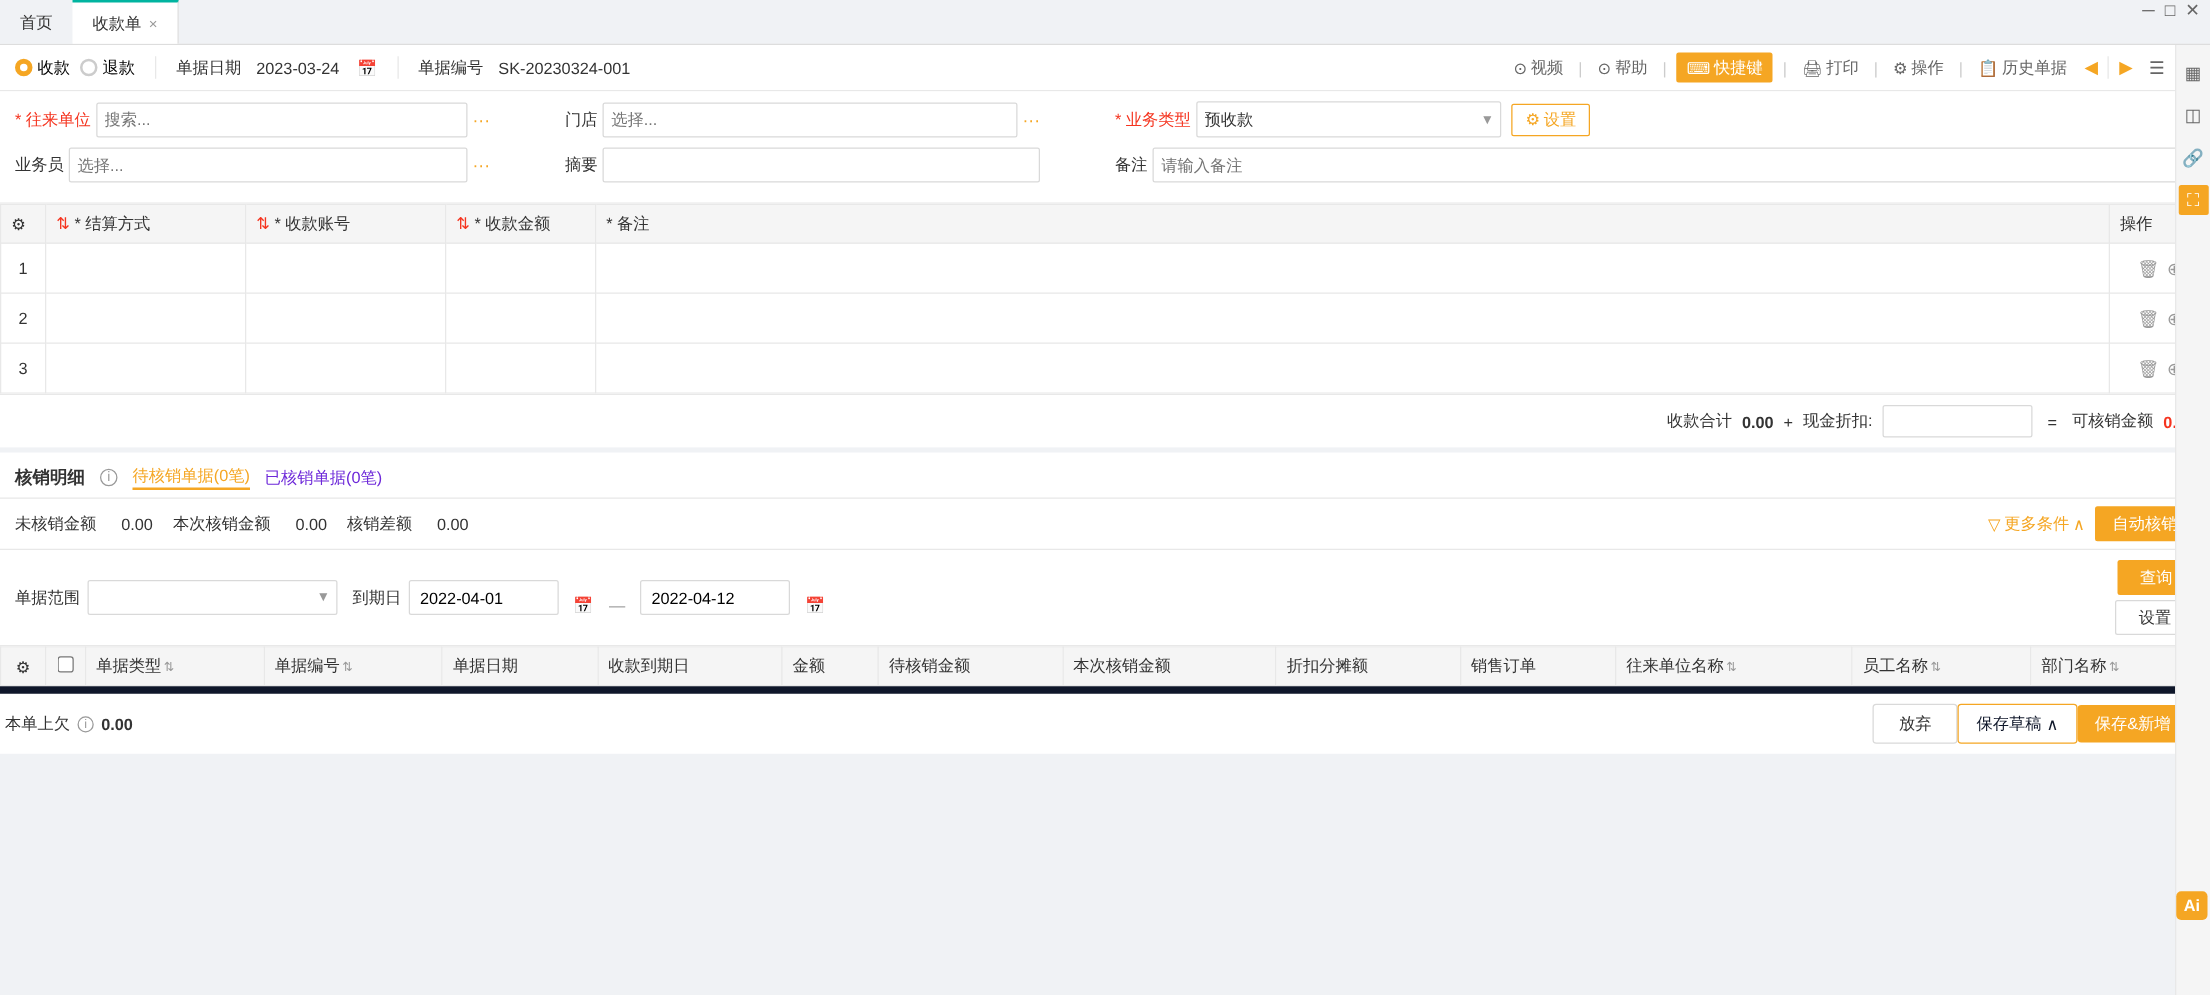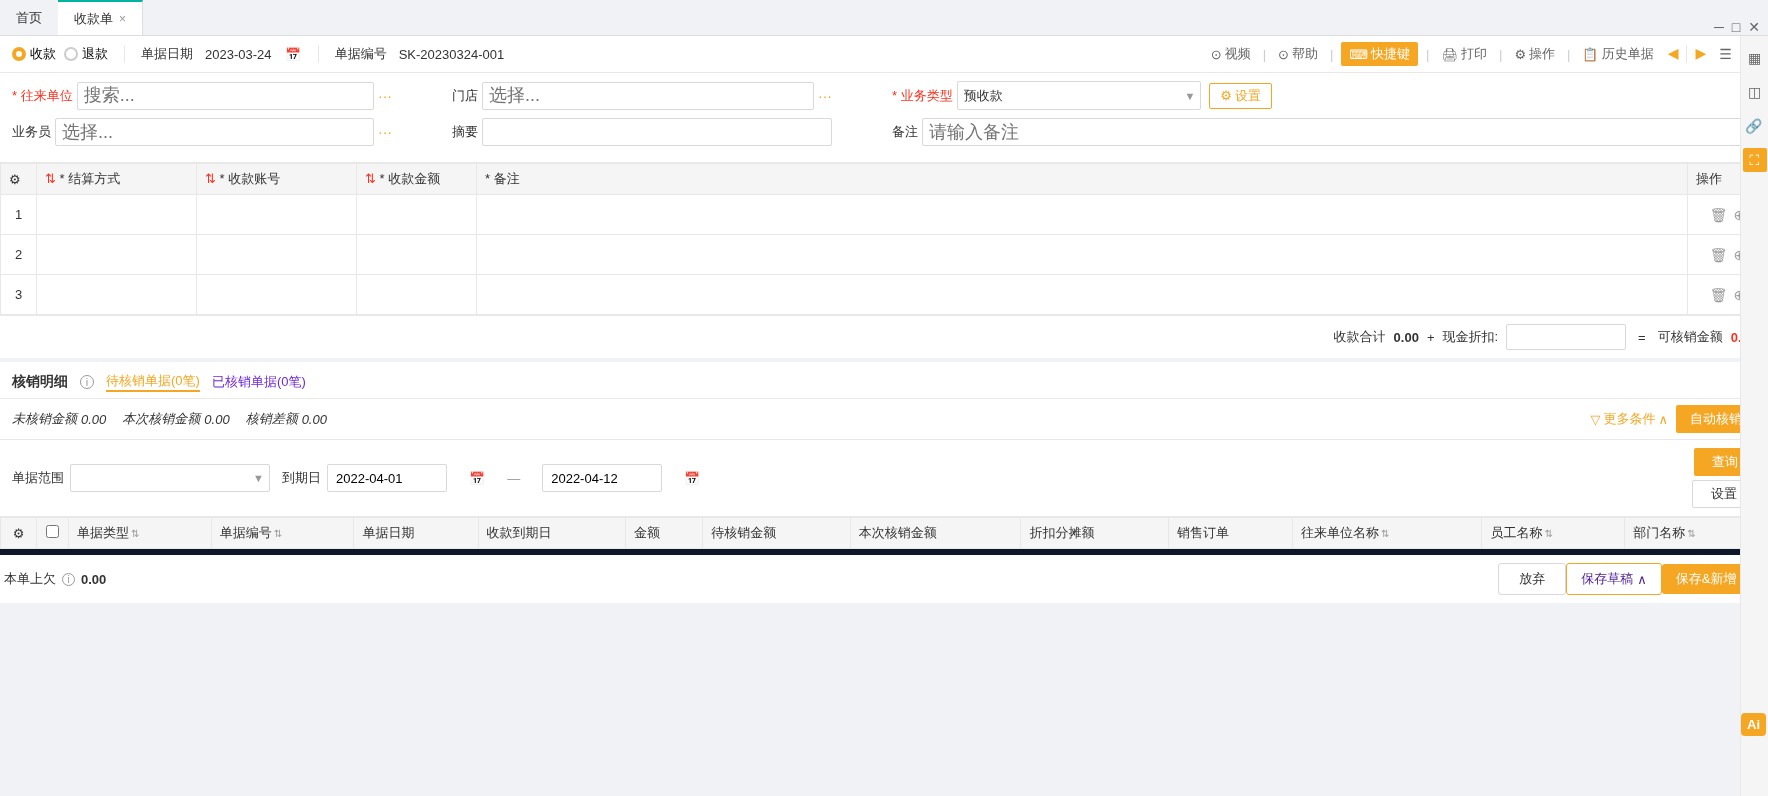--- a/index.html
+++ b/index.html
@@ -1,20 +1,20 @@
 <!DOCTYPE html>
 <html><head>
   <meta charset="utf-8">
   <style>
     * { box-sizing: border-box; margin: 0; padding: 0; font-family: 'Microsoft YaHei', Arial, sans-serif; font-size: 13px; }
     body { background: #f0f2f5; width: 1768px; height: 796px; overflow: hidden; }
 
     
     .tab-bar {
-      display: flex; align-items: flex-end; background: #f0f2f5; height: 36px;
+      display: flex; align-items: flex-start; background: #f0f2f5; height: 36px;
       border-bottom: 1px solid #ddd; position: relative;
     }
     .tab-home {
       padding: 0 16px; height: 100%; display: flex; align-items: center;
       background: #f0f2f5; color: #333; cursor: pointer; font-size: 13px;
     }
     .tab-active {
       padding: 0 16px; height: 100%; display: flex; align-items: center;
       background: #fff; color: #333; cursor: pointer; font-size: 13px;
       border-top: 2px solid #00b4a0; border-right: 1px solid #ddd;
@@ -47,21 +47,21 @@
     .view-btn-active { cursor: pointer; color: #f5a623; font-size: 14px; padding: 0 3px; }
 
     
     .form-area { padding: 8px 12px; background: #fff; border-bottom: 1px solid #e8e8e8; flex-shrink: 0; }
     .form-row { display: flex; align-items: center; margin-bottom: 8px; gap: 0; }
     .form-field { display: flex; align-items: center; flex: 1; min-width: 0; }
     .form-field-label { color: #f5341f; font-size: 13px; white-space: nowrap; margin-right: 4px; }
     .form-field-label-plain { color: #333; font-size: 13px; white-space: nowrap; margin-right: 4px; }
     .form-input {
       flex: 1; min-width: 0; height: 28px; border: 1px solid #d9d9d9;
-      border-radius: 2px; padding: 0 6px; color: #0c4a6e; font-size: 18px;
+      border-radius: 2px; padding: 0 6px; color: #0c4a6e; font-size: 13px;
       outline: none; background: #fff;
     }
     .more-btn { color: #f5a623; cursor: pointer; margin-left: 4px; font-size: 14px; flex-shrink: 0; }
     .form-select-wrapper { display: flex; align-items: center; flex: 1; min-width: 0; position: relative; }
     .form-select {
       flex: 1; min-width: 0; height: 29px; border: 1px solid #d9d9d9;
       border-radius: 2px; padding: 0 24px 0 6px; color: #333; font-size: 13px;
       outline: none; background: #fff; appearance: none;
     }
     .select-arrow { position: absolute; right: 6px; color: #999; pointer-events: none; font-size: 11px; }
@@ -110,35 +110,35 @@
 
     
     .recon-section { background: #fff; border-top: 4px solid #f0f2f5; padding: 0; flex-shrink: 0; }
     .recon-header { padding: 10px 12px 6px; display: flex; align-items: center; gap: 12px; border-bottom: 1px solid #e8e8e8; }
     .recon-title { font-size: 14px; font-weight: bold; color: #333; }
     .info-icon { width: 14px; height: 14px; border-radius: 50%; border: 1px solid #999; color: #999; font-size: 11px; display: inline-flex; align-items: center; justify-content: center; cursor: pointer; }
     .tab-link { color: #6d28d9; cursor: pointer; font-size: 13px; }
     .tab-link-active { color: #f5a623; cursor: pointer; font-size: 13px; border-bottom: 2px solid #f5a623; }
 
     .recon-stats { display: flex; align-items: center; padding: 6px 12px; gap: 16px; border-bottom: 1px solid #e8e8e8; }
-    .stat-item { display: flex; align-items: center; gap: 4px; font-size: 13px; color: #333; font-style: italic; }
+    .stat-item { display: flex; align-items: center; gap: 20px; font-size: 13px; color: #333; }
     .stat-label { color: #333; }
     .stat-value { color: #333; }
     .recon-right { margin-left: auto; display: flex; align-items: center; gap: 8px; }
     .filter-btn { display: flex; align-items: center; gap: 3px; color: #f5a623; cursor: pointer; font-size: 13px; }
     .auto-btn { background: #f5a623; color: #fff; border: none; border-radius: 2px; padding: 5px 14px; cursor: pointer; font-size: 13px; }
 
     
     .filter-row { display: flex; align-items: center; padding: 8px 12px; gap: 12px; background: #fff; border-bottom: 1px solid #e8e8e8; }
     .filter-field { display: flex; align-items: center; gap: 6px; }
     .filter-label { color: #333; font-size: 13px; white-space: nowrap; }
     .filter-select-wrap { position: relative; display: flex; align-items: center; }
     .filter-select { width: 200px; height: 28px; border: 1px solid #d9d9d9; border-radius: 2px; padding: 0 24px 0 8px; font-size: 13px; outline: none; appearance: none; background: #fff; color: #333; }
     .filter-input { height: 28px; border: 1px solid #d9d9d9; border-radius: 2px; padding: 0 8px; font-size: 13px; outline: none; background: #fff; width: 120px; }
-    .date-range { display: flex; align-items: center; gap: 22px; }
+    .date-range { display: flex; align-items: flex-end; gap: 12px; }
     .dash { color: #999; }
     .recon-btn-col { margin-left: auto; display: flex; flex-direction: column; gap: 4px; align-items: flex-end; }
     .query-btn { background: #f5a623; color: #fff; border: none; border-radius: 2px; padding: 5px 18px; cursor: pointer; font-size: 13px; }
     .set-btn { background: #fff; color: #333; border: 1px solid #d9d9d9; border-radius: 2px; padding: 4px 18px; cursor: pointer; font-size: 13px; }
     .recon-table { width: 100%; border-collapse: collapse; }
     .recon-table th {
       background: #f5f5f5; border: 1px solid #e8e8e8; padding: 6px 8px;
       text-align: left; font-weight: normal; color: #333; font-size: 13px;
       white-space: nowrap;
     }
@@ -148,21 +148,21 @@
     .bottom-bar {
       display: flex; align-items: center; padding: 8px 4px; background: #fff;
       border-top: 6px solid #0f172a; flex-shrink: 0;
     }
     .bottom-left { display: flex; align-items: center; gap: 6px; }
     .bottom-label { color: #333; font-size: 13px; }
     .info-icon-sm { width: 13px; height: 13px; border-radius: 50%; border: 1px solid #999; color: #999; font-size: 10px; display: inline-flex; align-items: center; justify-content: center; cursor: pointer; }
     .bottom-value { color: #333; font-size: 13px; font-weight: bold; }
     .bottom-right { margin-left: auto; display: flex; align-items: center; }
     .btn-abandon { background: #fff; color: #333; border: 1px solid #d9d9d9; border-radius: 3px; padding: 6px 20px; cursor: pointer; font-size: 13px; }
-    .btn-draft { background: #fff; color: #4c1d95; border: 1px solid #f5a623; border-radius: 3px; padding: 6px 14px; cursor: pointer; font-size: 13px; display: flex; align-items: center; gap: 4px; }
+    .btn-draft { background: #fff; color: #0f172a; border: 1px solid #f5a623; border-radius: 3px; padding: 6px 14px; cursor: pointer; font-size: 13px; display: flex; align-items: center; gap: 4px; }
     .btn-save { background: #f5a623; color: #fff; border: none; border-radius: 3px; padding: 6px 14px; cursor: pointer; font-size: 13px; display: flex; align-items: center; gap: 4px; }
 
     
     .right-sidebar {
       position: fixed; right: 0; top: 36px; width: 28px; height: calc(796px - 36px);
       background: #f5f5f5; border-left: 1px solid #e8e8e8; display: flex;
       flex-direction: column; align-items: center; padding-top: 10px; gap: 10px;
     }
     .sidebar-icon {
       width: 24px; height: 24px; display: flex; align-items: center; justify-content: center;

